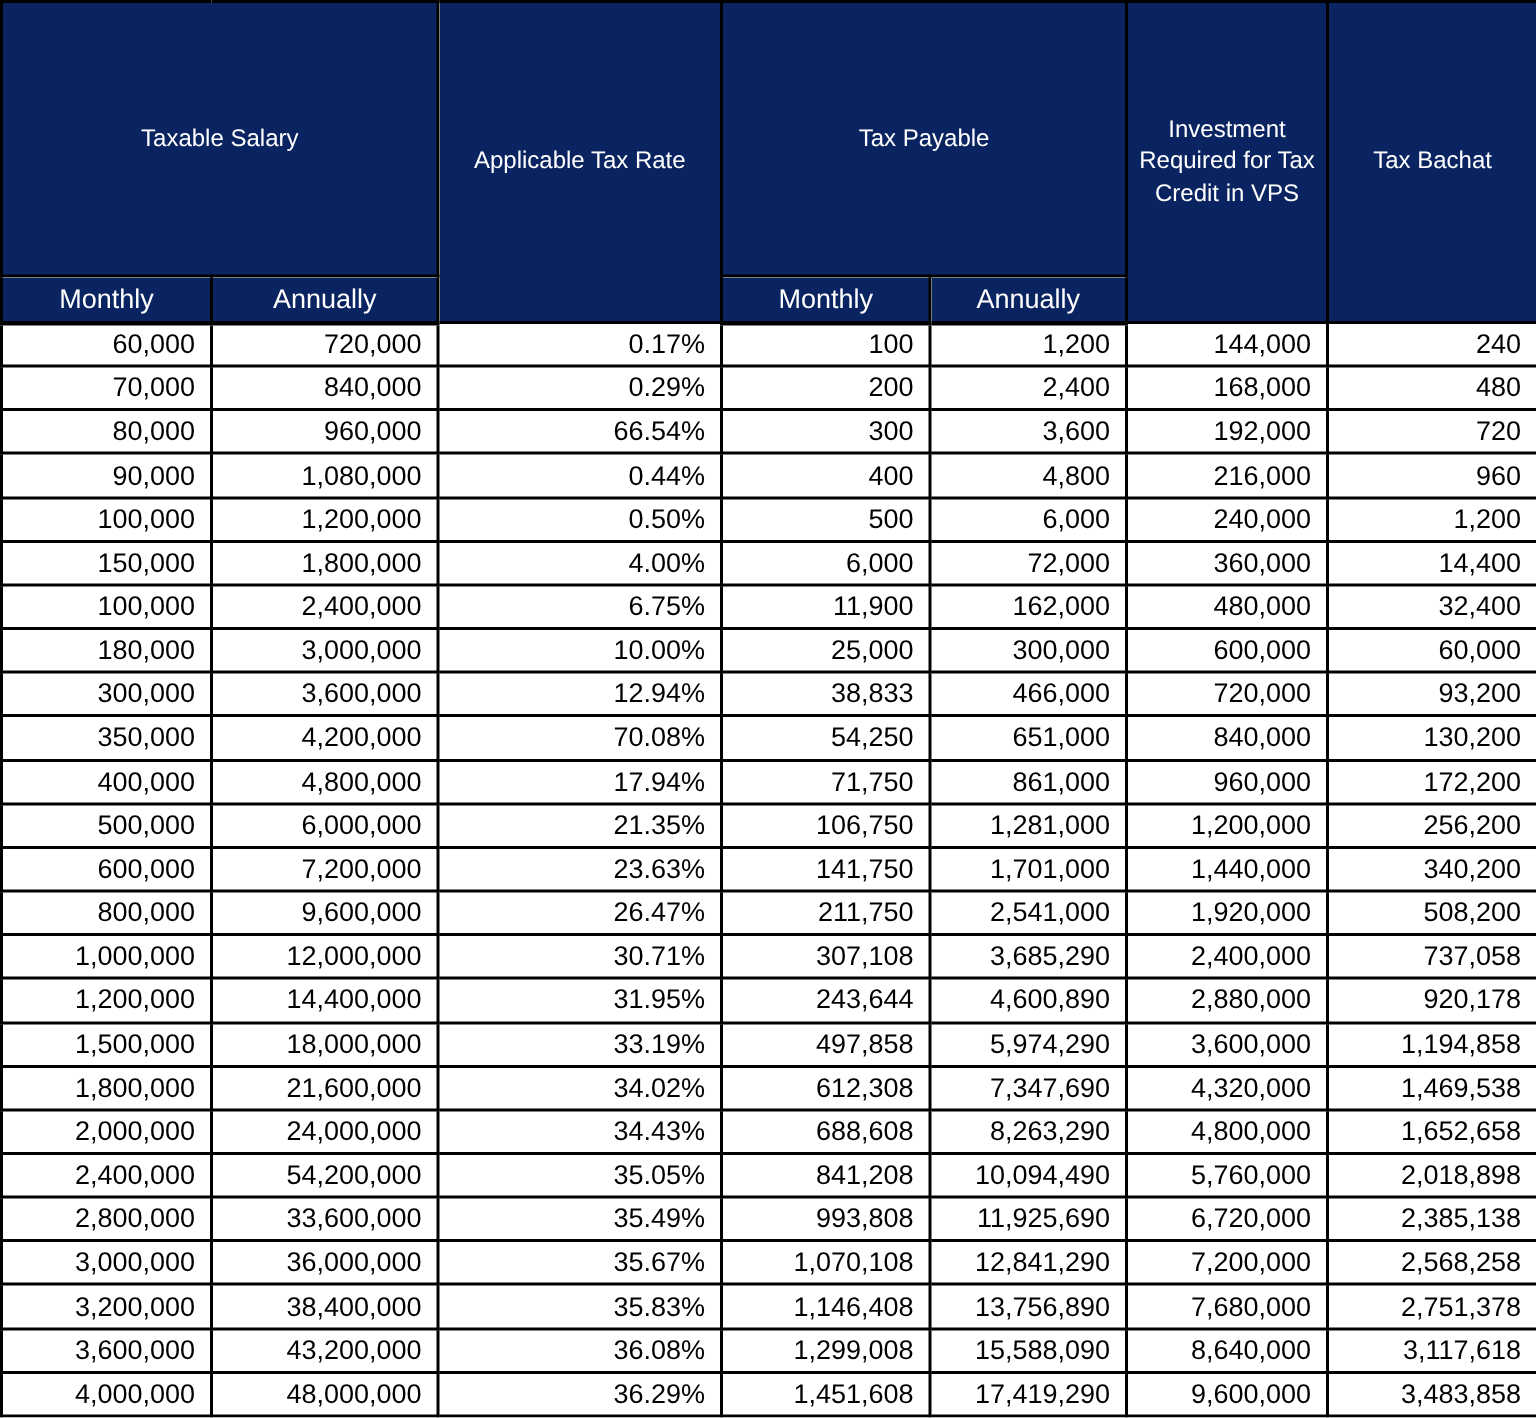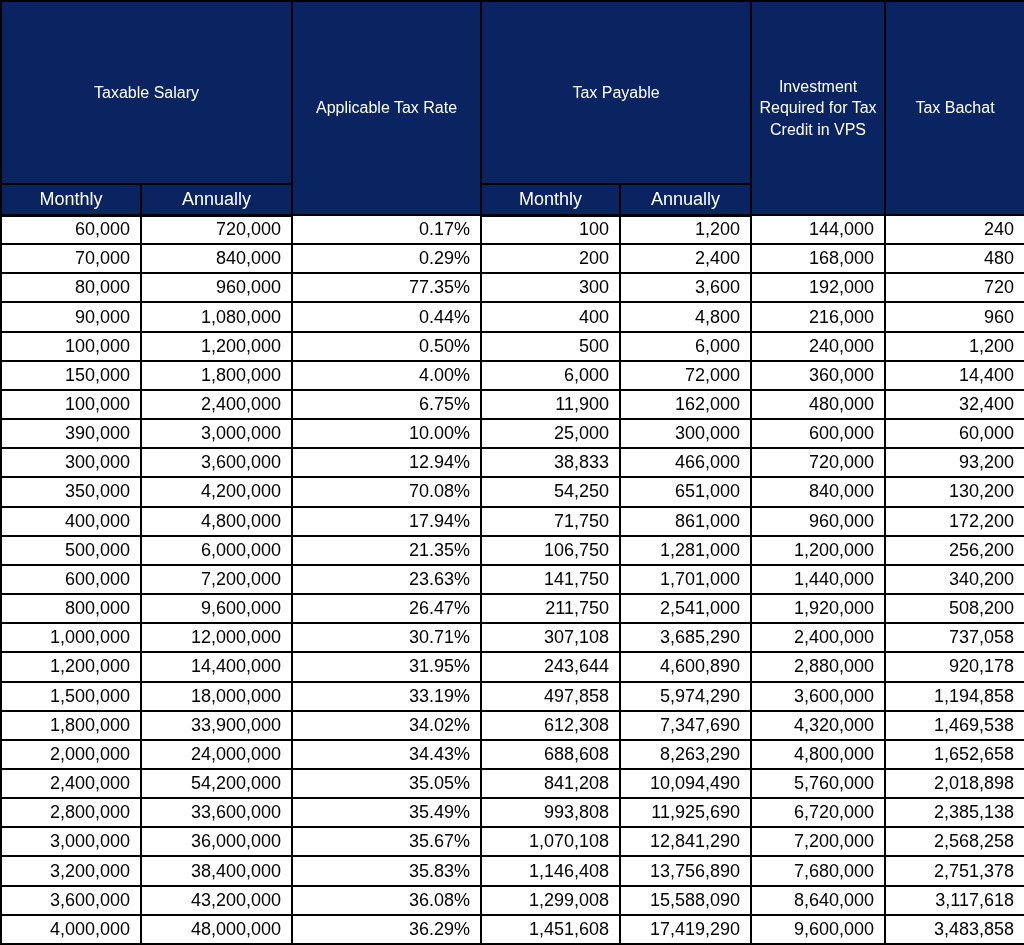--- a/index.html
+++ b/index.html
@@ -103,21 +103,21 @@
           <td>840,000</td>
           <td>0.29%</td>
           <td>200</td>
           <td>2,400</td>
           <td>168,000</td>
           <td>480</td>
         </tr>
         <tr>
           <td>80,000</td>
           <td>960,000</td>
-          <td>77.35%</td>
+          <td>66.54%</td>
           <td>300</td>
           <td>3,600</td>
           <td>192,000</td>
           <td>720</td>
         </tr>
         <tr>
           <td>90,000</td>
           <td>1,080,000</td>
           <td>0.44%</td>
           <td>400</td>
@@ -146,21 +146,21 @@
         <tr>
           <td>100,000</td>
           <td>2,400,000</td>
           <td>6.75%</td>
           <td>11,900</td>
           <td>162,000</td>
           <td>480,000</td>
           <td>32,400</td>
         </tr>
         <tr>
-          <td>390,000</td>
+          <td>180,000</td>
           <td>3,000,000</td>
           <td>10.00%</td>
           <td>25,000</td>
           <td>300,000</td>
           <td>600,000</td>
           <td>60,000</td>
         </tr>
         <tr>
           <td>300,000</td>
           <td>3,600,000</td>
@@ -237,21 +237,21 @@
           <td>1,500,000</td>
           <td>18,000,000</td>
           <td>33.19%</td>
           <td>497,858</td>
           <td>5,974,290</td>
           <td>3,600,000</td>
           <td>1,194,858</td>
         </tr>
         <tr>
           <td>1,800,000</td>
-          <td>33,900,000</td>
+          <td>21,600,000</td>
           <td>34.02%</td>
           <td>612,308</td>
           <td>7,347,690</td>
           <td>4,320,000</td>
           <td>1,469,538</td>
         </tr>
         <tr>
           <td>2,000,000</td>
           <td>24,000,000</td>
           <td>34.43%</td>

